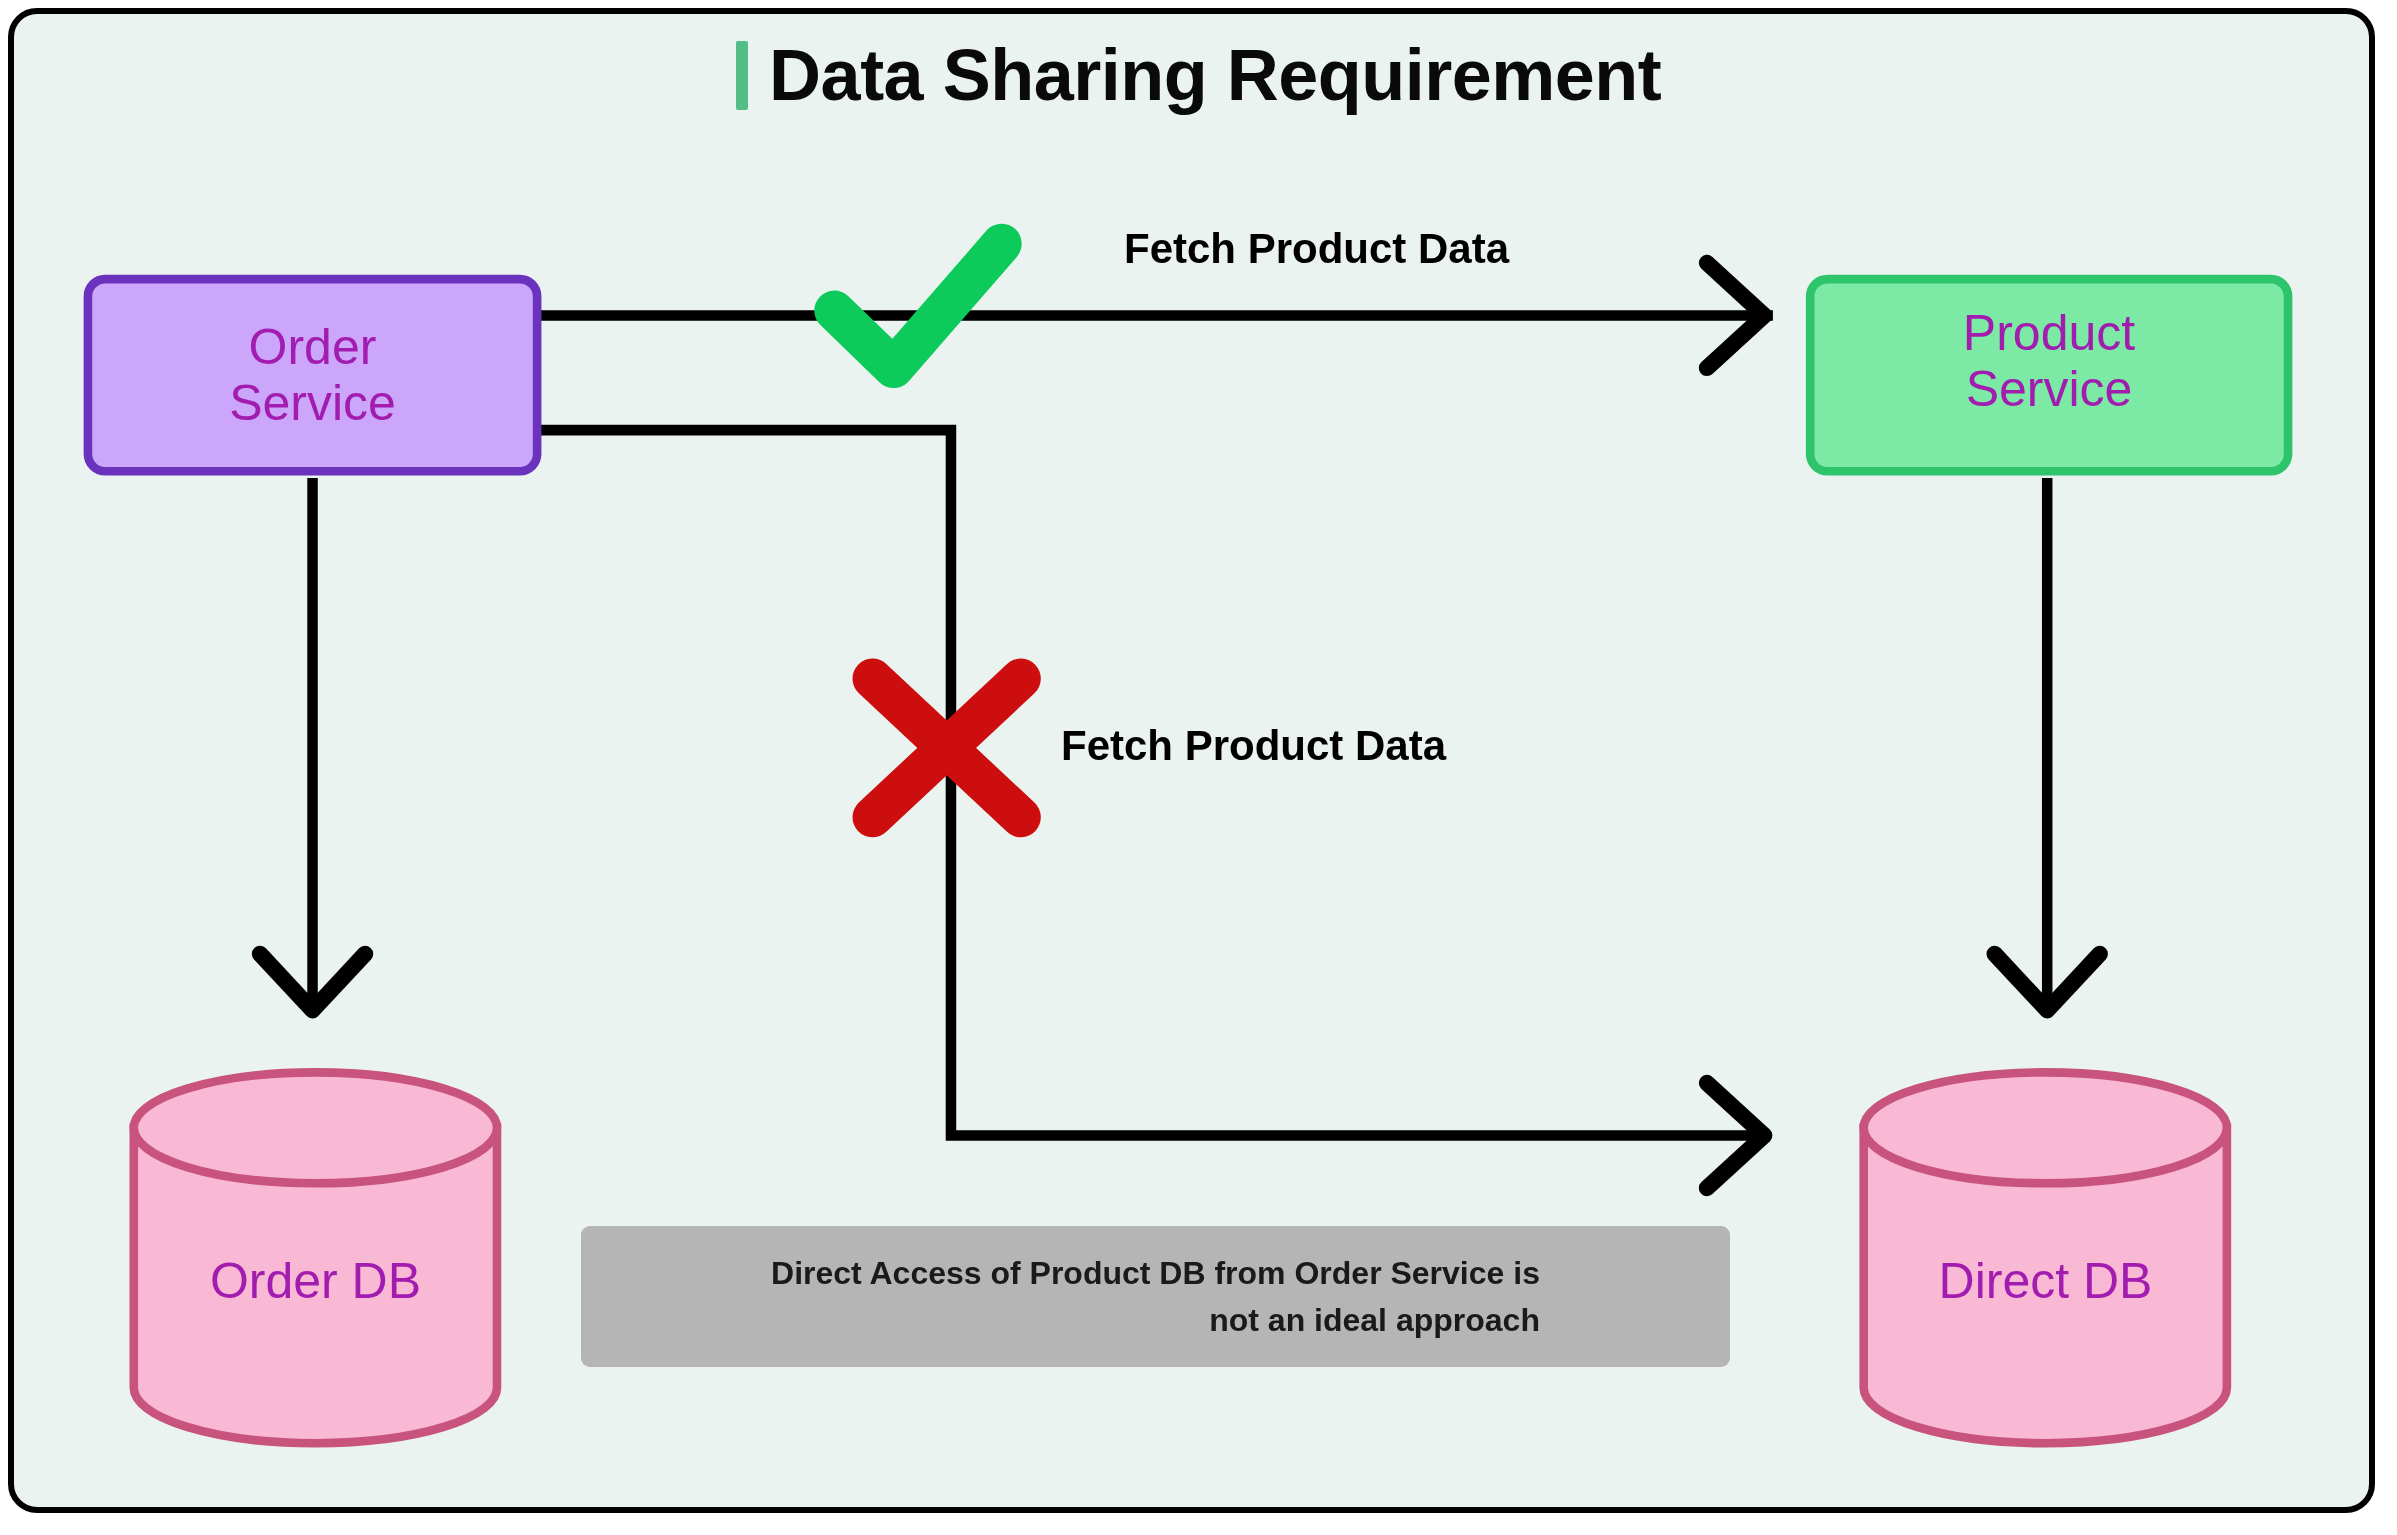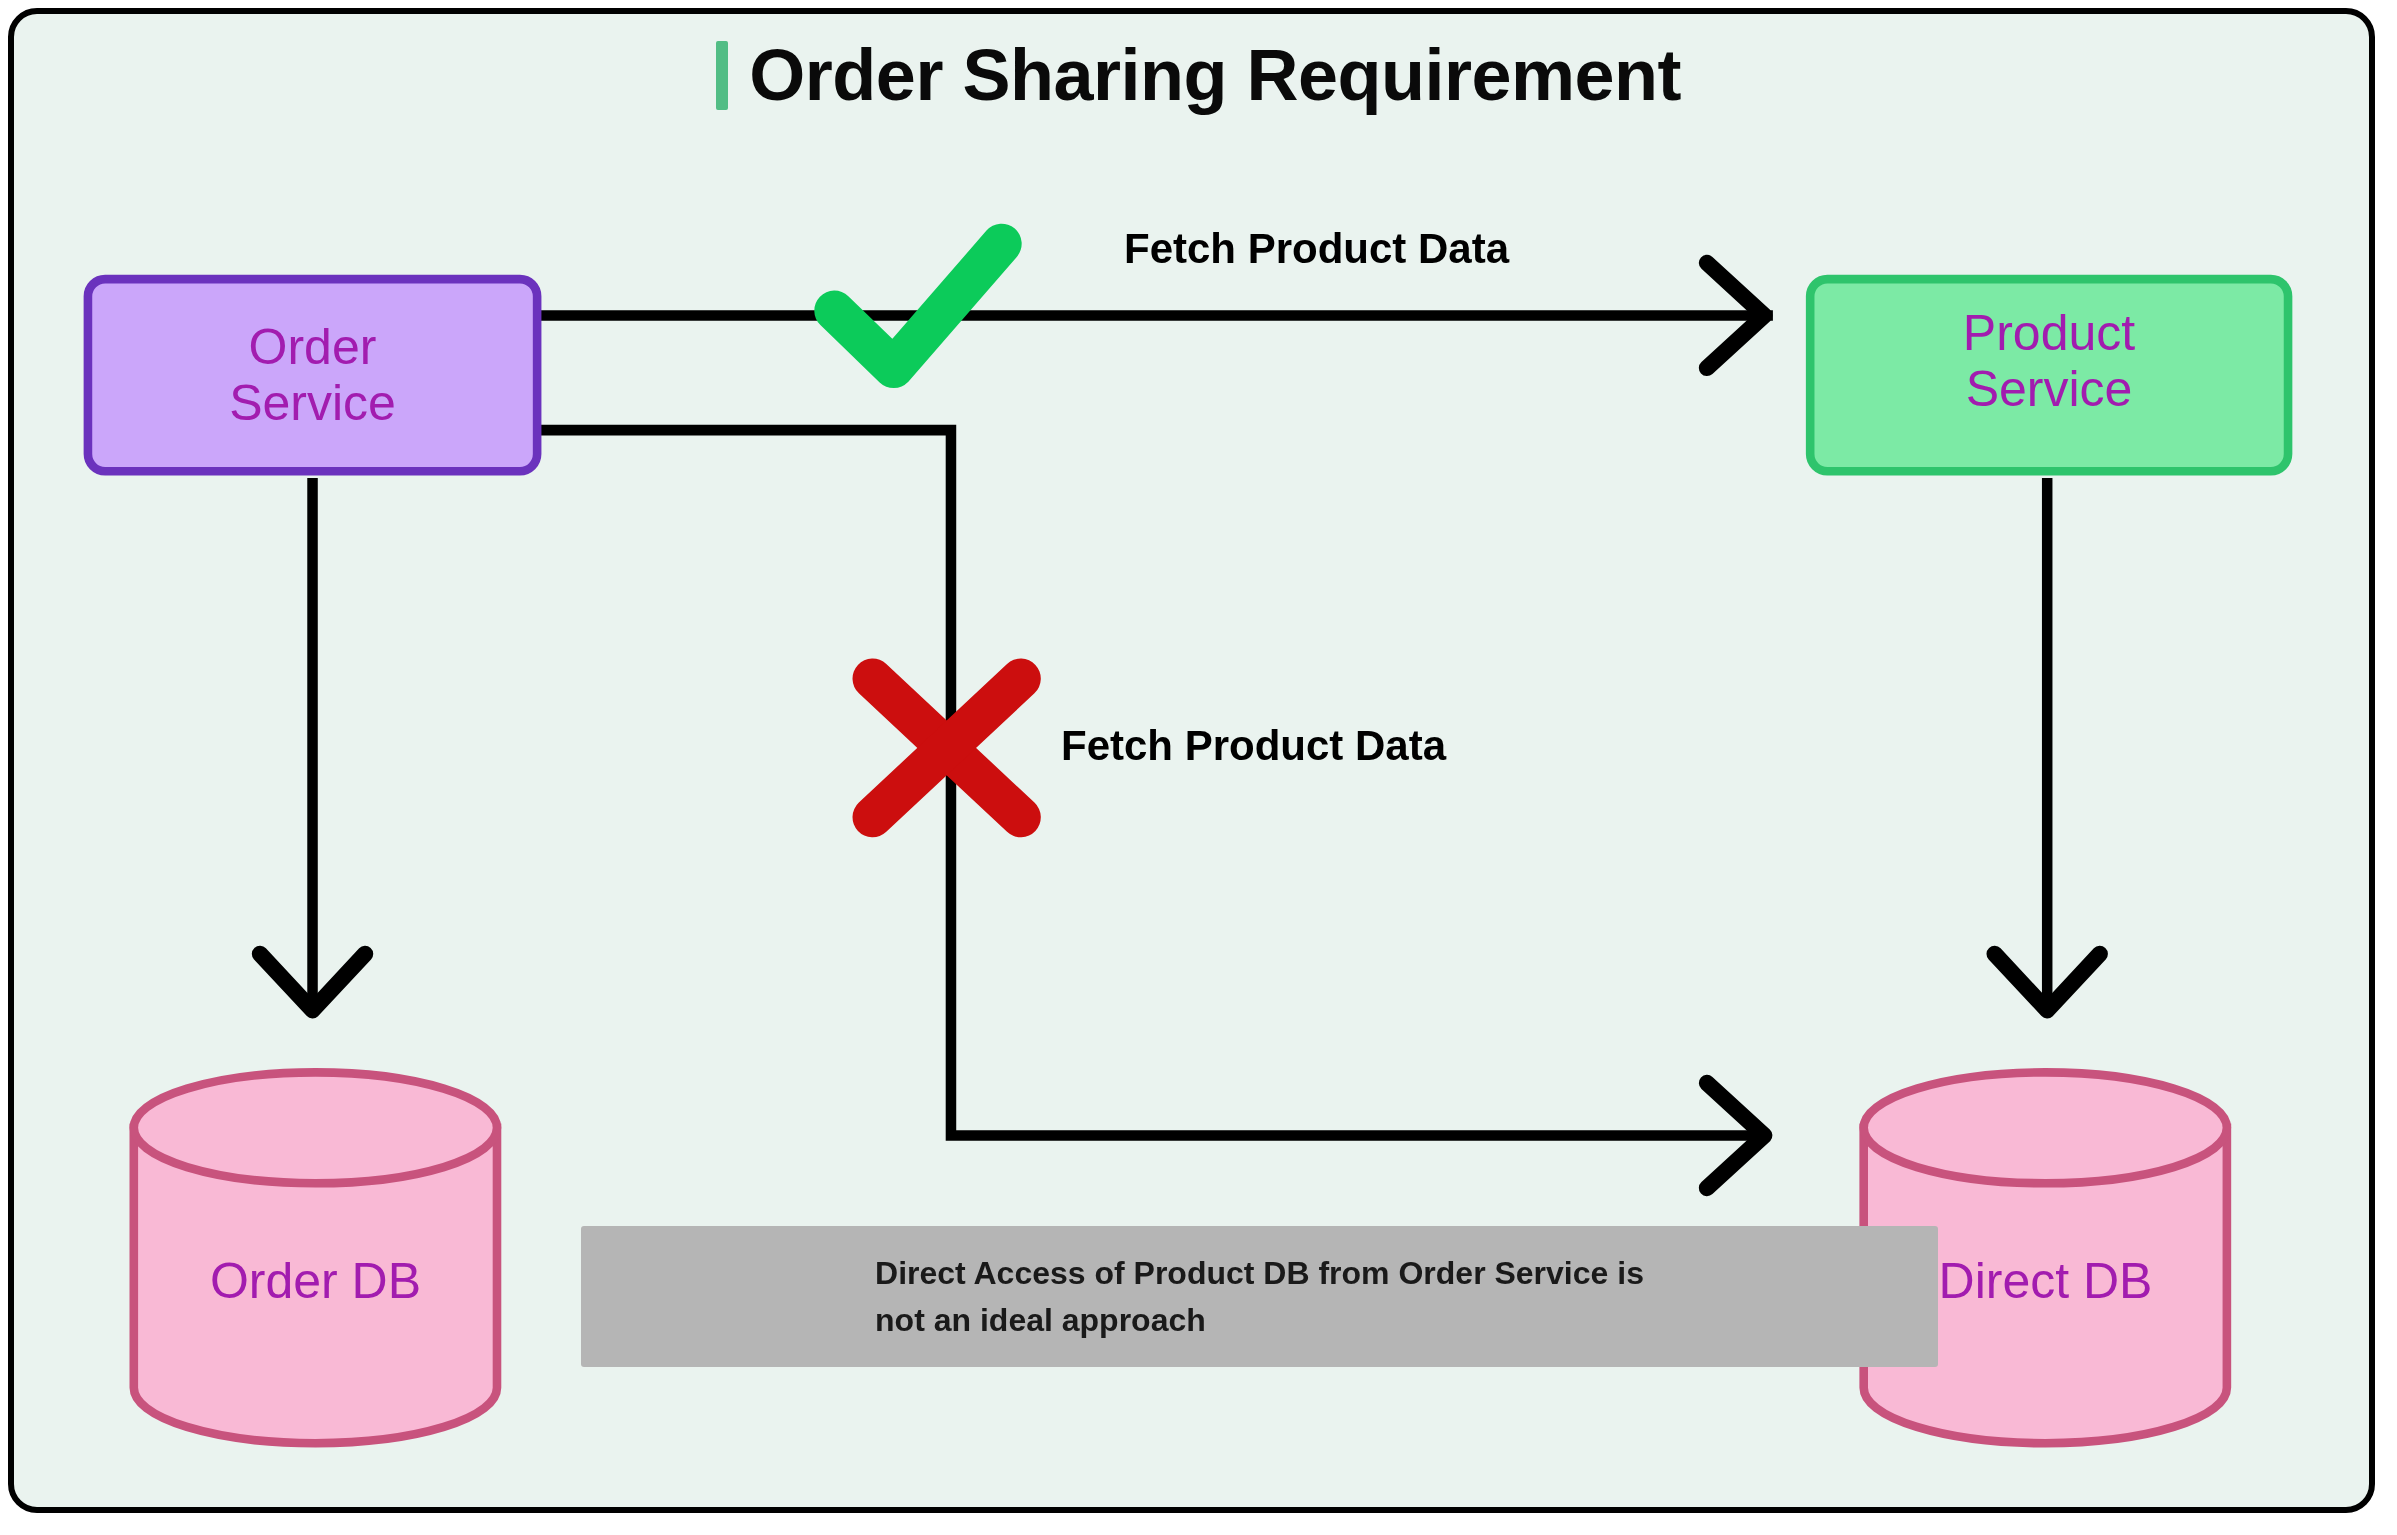--- a/index.html
+++ b/index.html
@@ -73,49 +73,49 @@
     position: absolute;
     font-size: 42px;
     font-weight: 700;
     color: #000000;
     white-space: nowrap;
   }
   #note-box {
     position: absolute;
     left: 581px;
     top: 1226px;
-    width: 1357px;
+    width: 1149px;
     height: 141px;
     background: #b5b5b5;
-    border-radius: 3px;
+    border-radius: 9px;
     display: flex;
     align-items: center;
     justify-content: center;
-    text-align: left;
+    text-align: right;
     box-sizing: border-box;
     padding: 0 32.5px;
   }
   #note-text {
     font-size: 32px;
     font-weight: 700;
     color: #1a1a1a;
     line-height: 1.45;
     white-space: pre-line;
   }
 </style>
 </head>
 <body>
 
 <div id="canvas">
 
   <div id="frame"></div>
 
   <div id="title-wrap">
     <div id="title-accent"></div>
-    <div id="title-text">Order Sharing Requirement</div>
+    <div id="title-text">Data Sharing Requirement</div>
   </div>
 
   <svg id="diagram-svg" viewBox="0 0 2508 1606">
 
     <g>
       <line x1="566" y1="330" x2="1855" y2="330" stroke="#000" stroke-width="11" stroke-linecap="butt"></line>
       <polyline points="1786,275 1846,330 1786,385" fill="none" stroke="#000" stroke-width="17" stroke-linecap="round" stroke-linejoin="round"></polyline>
     </g>
 
     <g>

